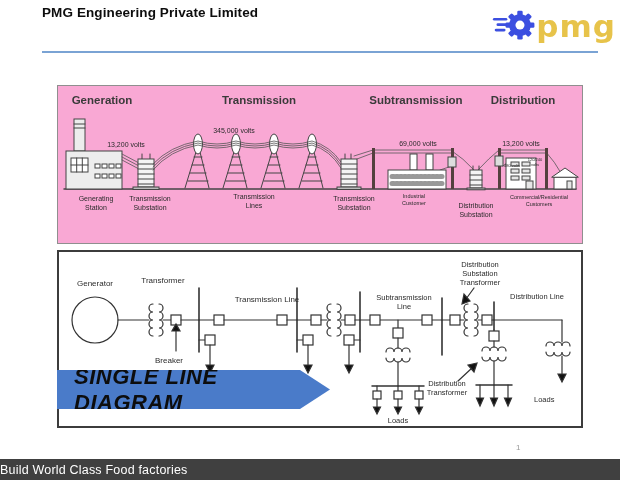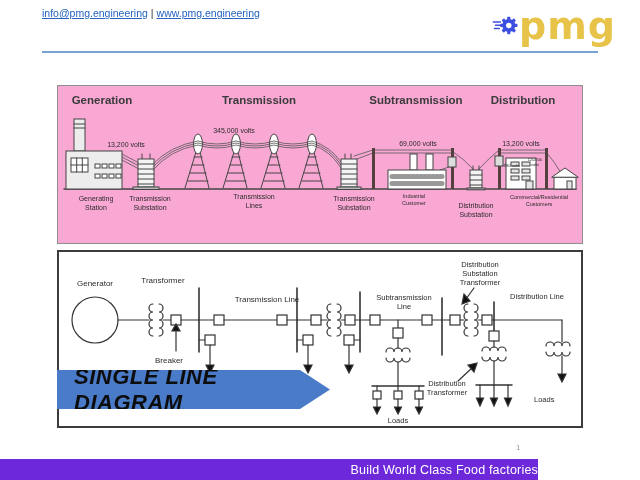--- a/index.html
+++ b/index.html
@@ -7,52 +7,50 @@
        font-family:"Liberation Sans",sans-serif;color:#111;}
   
   .hdr{position:absolute;left:42px;top:5px;width:440px;}
   .hdr h1{margin:0;font-size:13.5px;font-weight:bold;color:#0d0d0d;letter-spacing:.1px;}
   .hdr .tag{font-size:10.5px;color:#222;margin-top:2px;}
   .hdr .links{font-size:10.5px;margin-top:2px;}
   .hdr .links a{color:#2563c0;text-decoration:underline;cursor:pointer;}
   .hdr .sep{color:#333;margin:0 3px;}
   .rule{position:absolute;left:42px;top:51px;width:556px;height:2px;background:#7aa3d4;}
   .logo{position:absolute;left:492px;top:3px;width:124px;height:46px;display:flex;align-items:center;}
-  .logo .word{font-family:"DejaVu Sans",sans-serif;font-size:38px;font-weight:600;
+  .logo .word{font-family:"DejaVu Sans",sans-serif;font-size:31px;font-weight:600;
               color:#e7c34a;letter-spacing:1px;margin-left:1px;line-height:1;}
   
   .box1{position:absolute;left:57px;top:85px;width:524px;height:157px;border:1px solid #8f8f8f;background:#f9a8d4;}
   .box2{position:absolute;left:57px;top:250px;width:522px;height:174px;border:2px solid #3c3c3c;background:#fff;}
   svg text{font-family:"Liberation Sans",sans-serif;fill:#2b2b2b;}
   .sect{font-size:11.5px;font-weight:600;fill:#3a3a3a;}
   .volt{font-size:7px;}
   .cap{font-size:7px;}
   .cap-s{font-size:5.5px;}
   .tiny{font-size:4px;}
   .lbl{font-size:8px;}
   .lbl-s{font-size:7.5px;}
   
   .banner{position:absolute;left:57px;top:370px;width:273px;height:39px;background:#4a7bc9;
           clip-path:polygon(0 0,89% 0,100% 50%,89% 100%,0 100%);
           display:flex;align-items:center;z-index:5;}
   .banner span{font-size:22px;font-style:italic;font-weight:600;color:#0d0d0d;
                padding-left:17px;letter-spacing:.5px;}
   
   .pagenum{position:absolute;left:516px;top:443px;font-size:8px;color:#999;}
-  .footer{position:absolute;left:0;top:459px;width:538px;height:21px;background:#6d28d9;
-          display:flex;align-items:center;justify-content:flex-end;}
+  .footer{position:absolute;left:0;top:459px;width:620px;height:21px;background:#404040;
+          display:flex;align-items:center;justify-content:flex-start;}
   .footer span{color:#fff;font-size:12.5px;letter-spacing:.2px;}
 </style>
 </head>
 <body>
 
 <div class="hdr">
-  <div class="links">
-    <a>info@pmg.engineering</a><span class="sep">|</span><a>www.pmg.engineering</a>
-  </div>
+  <h1>PMG Engineering Private Limited</h1>
 </div>
 <div class="rule"></div>
 
 <div class="logo">
   <svg width="48" height="44" viewBox="0 0 48 44">
     <g fill="#3c4fe0">
       <rect x="1" y="13" width="16" height="3" rx="1.5"></rect>
       <rect x="5" y="19" width="21" height="3" rx="1.5"></rect>
       <rect x="3" y="25" width="12" height="3" rx="1.5"></rect>
       <g>

